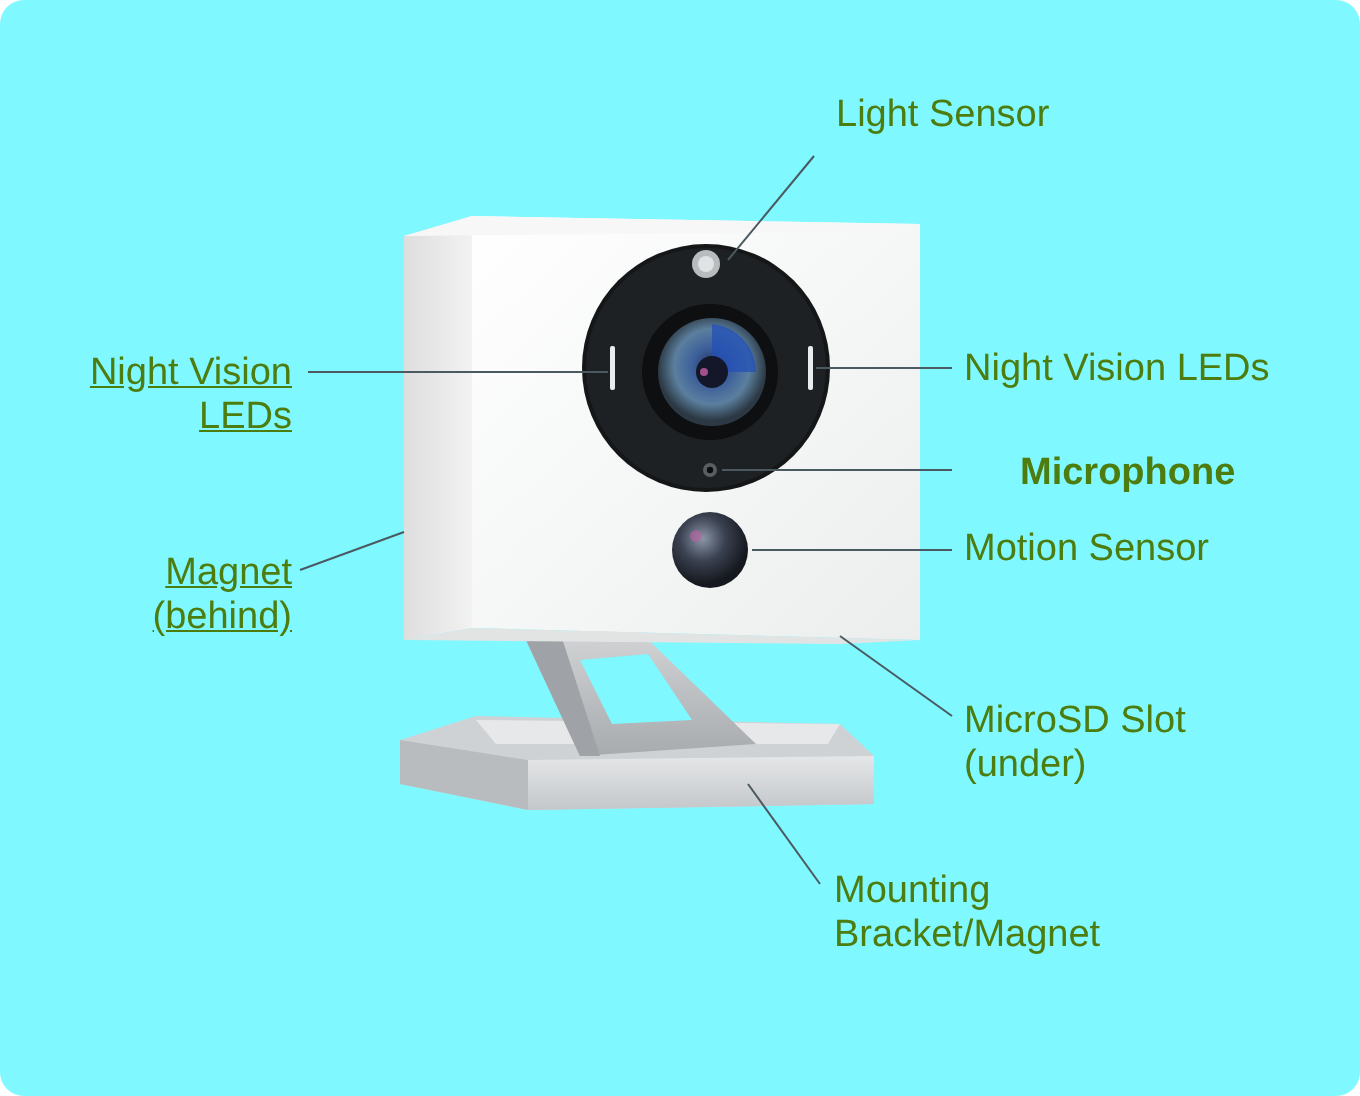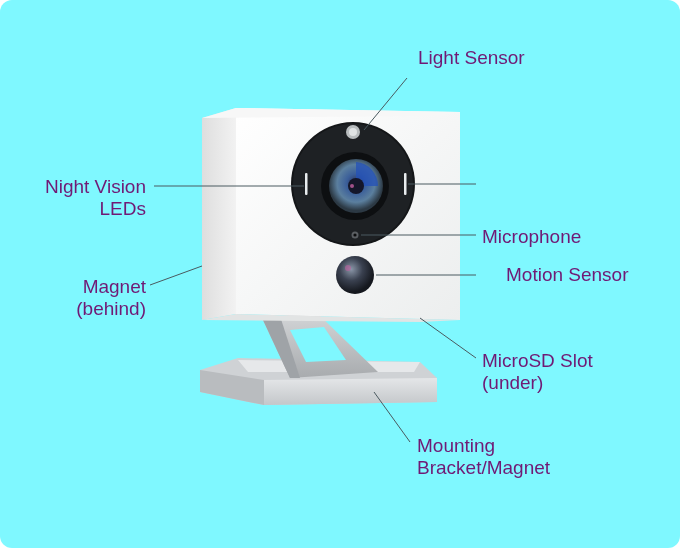--- a/index.html
+++ b/index.html
@@ -3,23 +3,23 @@
 <meta charset="utf-8">
 <style>
   html, body { margin:0; padding:0; background:#ffffff; }
   body { width:680px; height:548px; position:relative; overflow:hidden; }
   .panel {
     position:absolute; left:0; top:0; width:680px; height:548px;
     background:#7ff8ff; border-radius:12px; overflow:hidden;
   }
   .lbl {
     position:absolute; font-family:"Liberation Sans", sans-serif;
-    font-size:19px; line-height:22px; color:#701a75; white-space:nowrap;
+    font-size:19px; line-height:22px; color:#4d7c0f; white-space:nowrap;
   }
-  .lbl.r { text-align:right; }
+  .lbl.r { text-align:right;text-decoration:underline; }
   svg.art { position:absolute; left:0; top:0; }
 </style>
 </head>
 <body>
 
 <div class="panel">
 
   <svg class="art" width="680" height="548" viewBox="0 0 680 548">
     <defs>
       <linearGradient id="bodyFront" x1="0" y1="0" x2="1" y2="1">
@@ -103,24 +103,25 @@
     </g>
   </svg>
 
   <div class="lbl" style="left:418px; top:47px;">Light Sensor</div>
 
   <div class="lbl r" style="left:22px; top:176px; width:124px;">
     <div>Night Vision</div>
     <div>LEDs</div>
   </div>
 
+  <div class="lbl" style="left:482px; top:174px;">Night Vision LEDs</div>
 
-  <div class="lbl" style="left:482px; top:226px;">Microphone</div>
+  <div class="lbl" style="left:510px; top:226px;font-weight:bold;">Microphone</div>
 
-  <div class="lbl" style="left:482px; top:264px;margin-left:24px;">Motion Sensor</div>
+  <div class="lbl" style="left:482px; top:264px;">Motion Sensor</div>
 
   <div class="lbl r" style="left:22px; top:276px; width:124px;">
     <div>Magnet</div>
     <div>(behind)</div>
   </div>
 
   <div class="lbl" style="left:417px; top:435px;">
     <div>Mounting</div>
     <div>Bracket/Magnet</div>
   </div>

